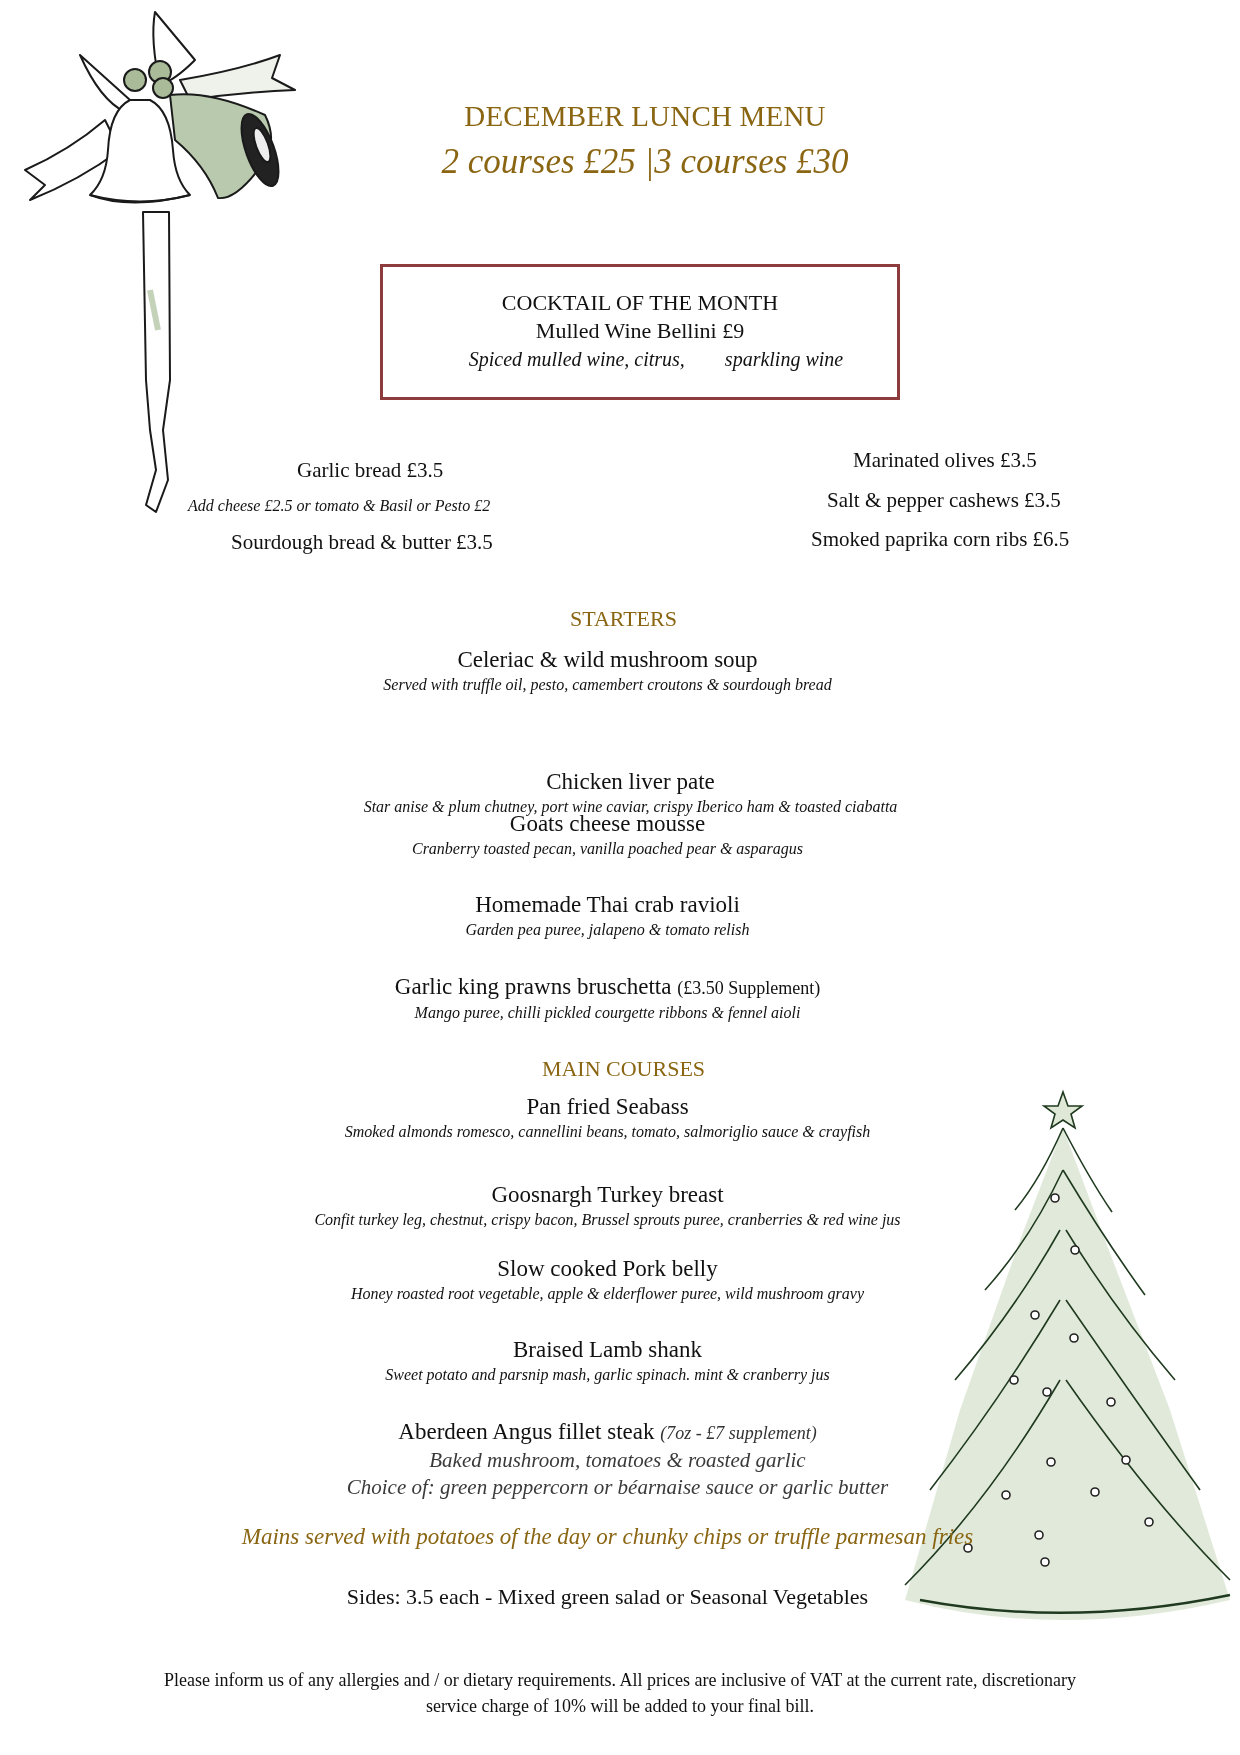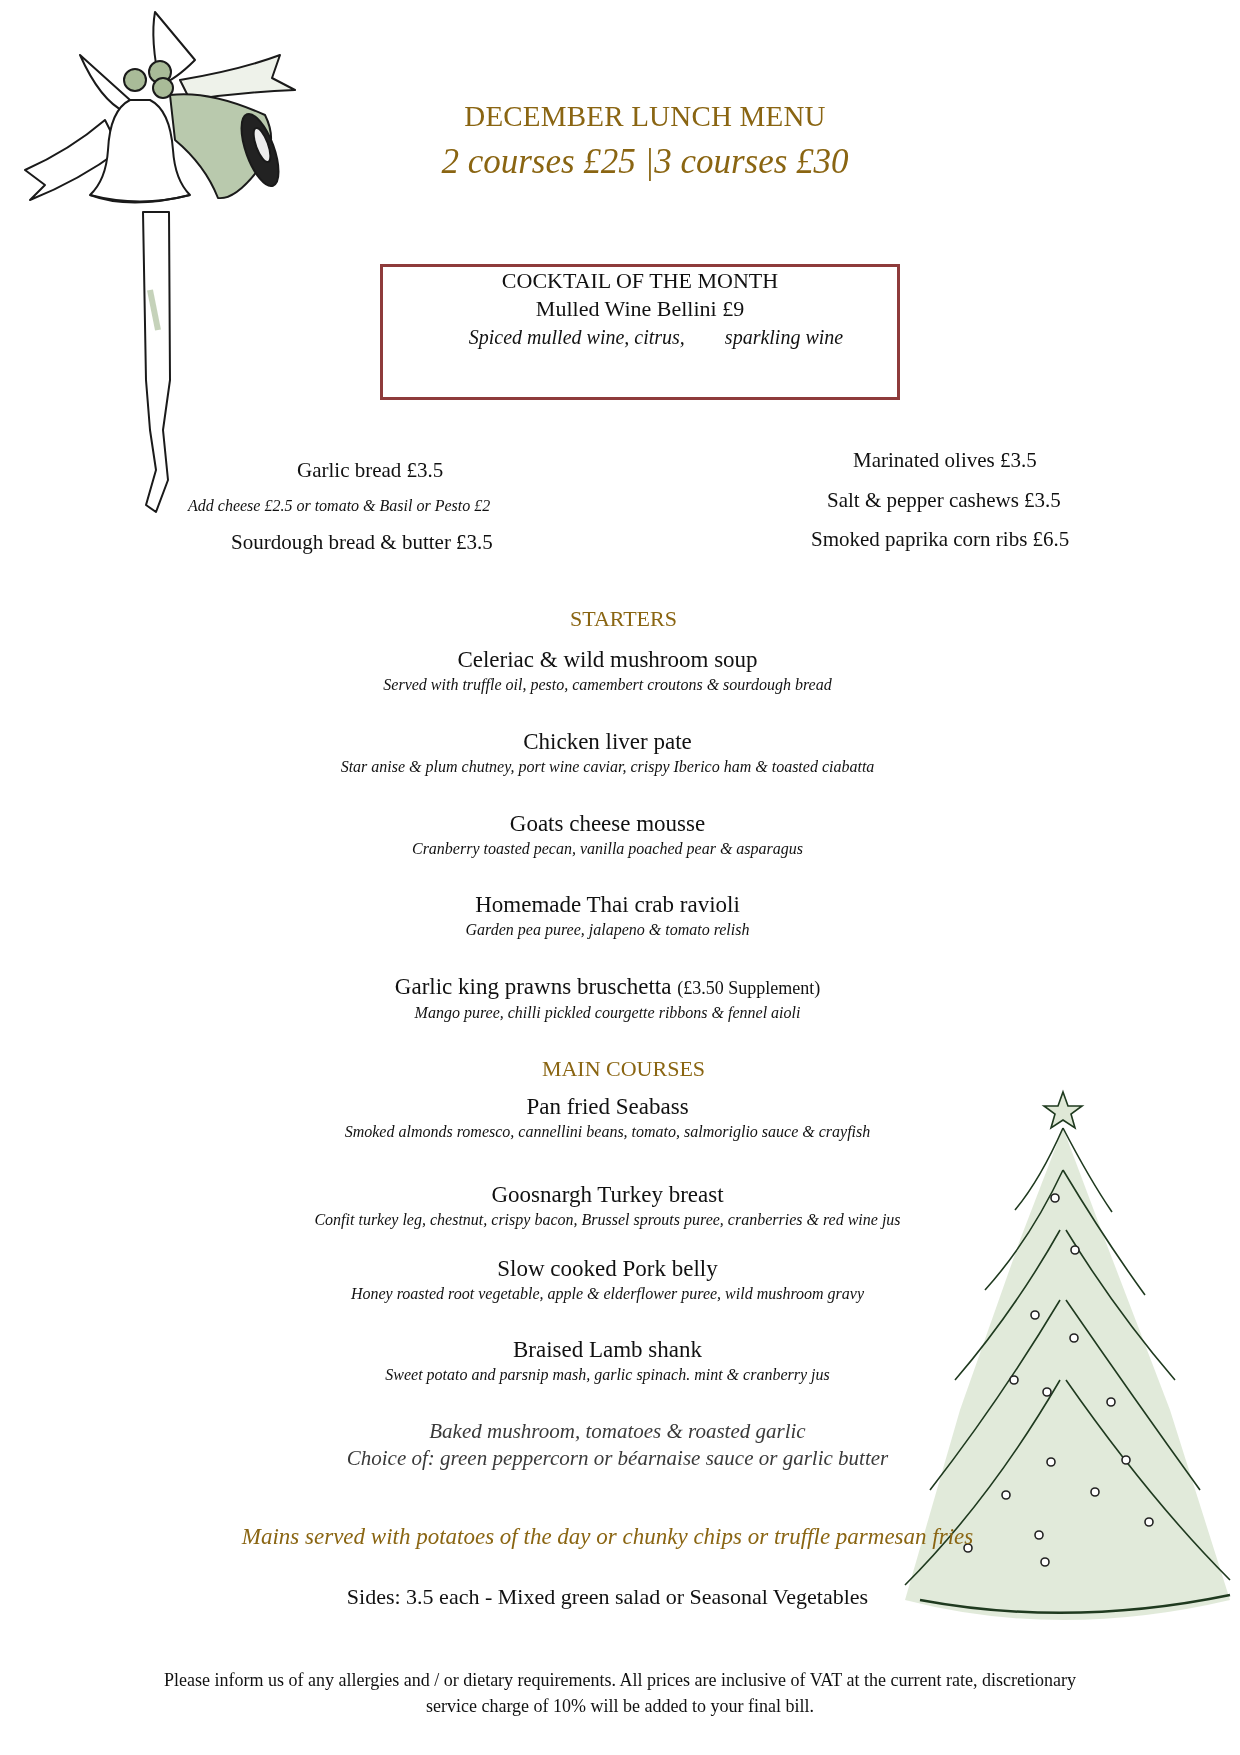--- a/index.html
+++ b/index.html
@@ -12,21 +12,21 @@
   .title {
     left: 0; width: 1290px; top: 100px; font-size: 29px; letter-spacing: 0.2px;
     font-family: "Liberation Serif", serif; color: #8a6512;
   }
   .subtitle {
     left: 0; width: 1290px; top: 142px; font-size: 35px; font-style: italic;
     font-family: "Liberation Serif", serif; color: #8a6512;
   }
   .cocktail-box {
     left: 380px; top: 264px; width: 520px; height: 136px; box-sizing: border-box;
-    border: 3px solid #8e3b3b; text-align: center; 
+    border: 3px solid #8e3b3b; text-align: center; padding-top: 22px;
     font-family: "Liberation Serif", serif;
   }
   .cocktail-box .h { font-size: 22px; line-height: 28px; }
   .cocktail-box .n { font-size: 22px; line-height: 28px; }
   .cocktail-box .d { font-size: 20px; font-style: italic; line-height: 28px; }
   .snack { font-family: "Liberation Serif", serif; font-size: 21px; white-space: nowrap; }
   .snack.note { font-size: 16px; font-style: italic; }
   .section-head {
     left: 16px; width: 1215px; font-size: 22px; color: #8a6512;
     font-family: "Liberation Serif", serif;
@@ -131,21 +131,21 @@
 <div class="abs snack" style="left:853px; top:448px;">Marinated olives £3.5</div>
 <div class="abs snack" style="left:827px; top:488px;">Salt &amp; pepper cashews £3.5</div>
 <div class="abs snack" style="left:811px; top:527px;">Smoked paprika corn ribs £6.5</div>
 
 <div class="abs section-head center" style="top:606px;">STARTERS</div>
 
 <div class="abs dish" style="top:646px;">
   <span class="name">Celeriac &amp; wild mushroom soup</span>
   <span class="desc">Served with truffle oil, pesto, camembert croutons &amp; sourdough bread</span>
 </div>
-<div class="abs dish" style="top:728px;">
+<div class="abs dish" style="top:768px;padding-left:23px;">
   <span class="name">Chicken liver pate</span>
   <span class="desc">Star anise &amp; plum chutney, port wine caviar, crispy Iberico ham &amp; toasted ciabatta</span>
 </div>
 <div class="abs dish" style="top:810px;text-align:center;">
   <span class="name">Goats cheese mousse</span>
   <span class="desc">Cranberry toasted pecan, vanilla poached pear &amp; asparagus</span>
 </div>
 <div class="abs dish" style="top:891px;">
   <span class="name">Homemade Thai crab ravioli</span>
   <span class="desc">Garden pea puree, jalapeno &amp; tomato relish</span>
@@ -167,20 +167,21 @@
 </div>
 <div class="abs dish" style="top:1255px;">
   <span class="name">Slow cooked Pork belly</span>
   <span class="desc">Honey roasted root vegetable, apple &amp; elderflower puree, wild mushroom gravy</span>
 </div>
 <div class="abs dish" style="top:1336px;">
   <span class="name">Braised Lamb shank</span>
   <span class="desc">Sweet potato and parsnip mash, garlic spinach. mint &amp; cranberry jus</span>
 </div>
 <div class="abs dish" style="top:1418px;">
+  <span class="name"><span>Aberdeen Angus fillet steak</span> <span class="supp it">(7oz - £7 supplement)</span></span>
   <span class="desc2">Baked mushroom, tomatoes &amp; roasted garlic</span>
   <span class="desc2">Choice of: green peppercorn or béarnaise sauce or garlic butter</span>
 </div>
 
 <div class="abs mains-note center">Mains served with potatoes of the day or chunky chips or truffle parmesan fries</div>
 <div class="abs sides center">Sides: 3.5 each - Mixed green salad or Seasonal Vegetables</div>
 
 <div class="abs footer center">
   <div>Please inform us of any allergies and / or dietary requirements. All prices are inclusive of VAT at the current rate, discretionary</div>
   <div>service charge of 10% will be added to your final bill.</div>

